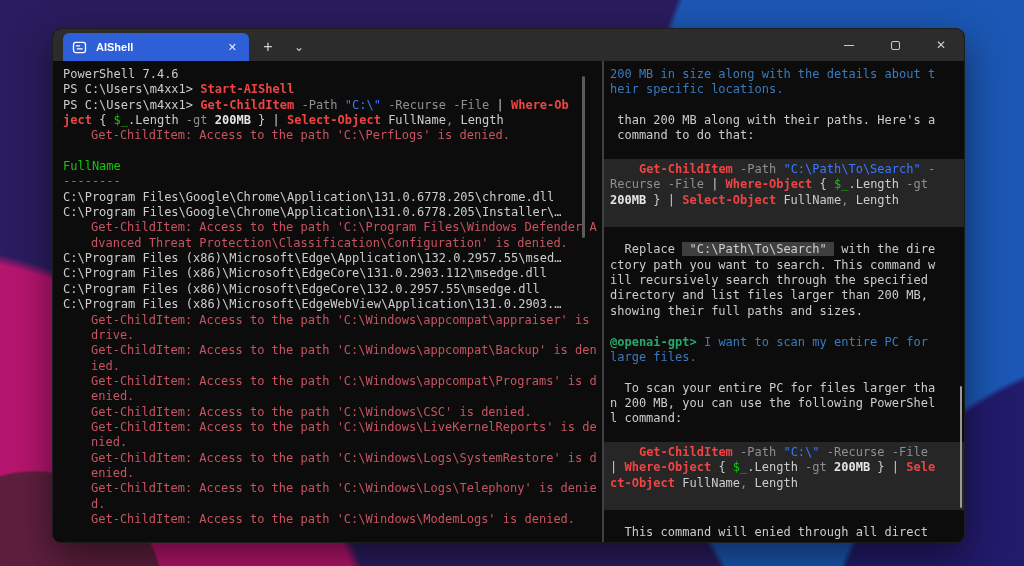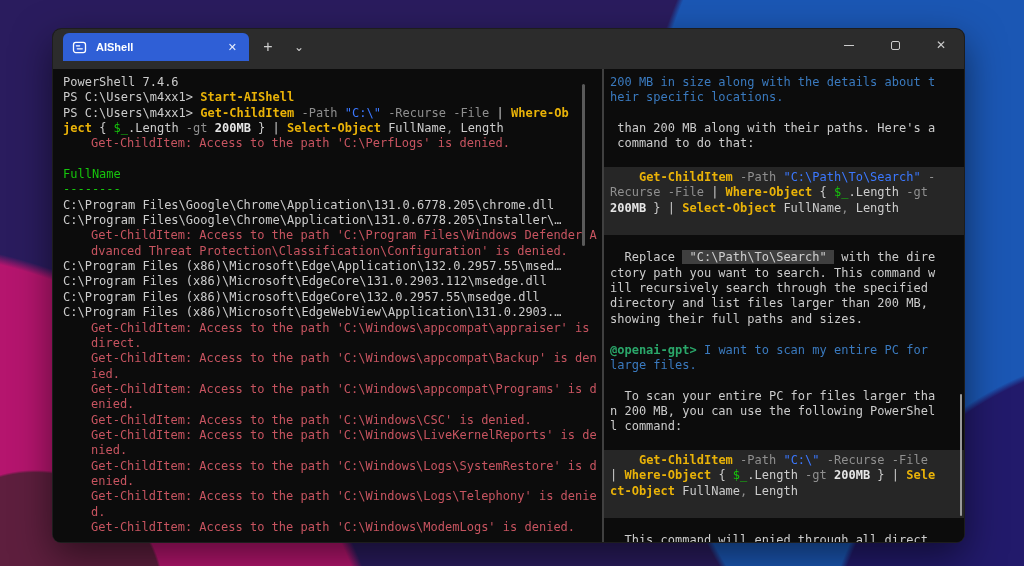--- a/index.html
+++ b/index.html
@@ -15,21 +15,21 @@
       radial-gradient(circle 640px at 1270px 240px, #1b57b4 99%, rgba(27,87,180,0) 100%);
   }
   .window {
     position: absolute; left: 52px; top: 28px; width: 913px; height: 515px;
     border-radius: 9px; overflow: hidden;
     background: #0c0c0c;
     border: 1px solid rgba(255,255,255,0.07);
     box-shadow: 0 14px 38px rgba(0,0,0,0.5);
   }
   .titlebar {
-    position: relative; height: 40px; background: #2c2c2c;
+    position: relative; height: 32px; background: #2c2c2c;
     display: flex; align-items: flex-end;
   }
   .tab {
     position: absolute; left: 10px; top: 4px; width: 186px; height: 28px;
     background: #2f5fd6; border-radius: 6px 6px 0 0;
     display: flex; align-items: center; padding: 0 9px;
   }
   .tab-icon { width: 15px; height: 15px; flex: 0 0 auto; }
   .tab-label {
     color: #ffffff; font-size: 11px; font-weight: bold; margin-left: 9px;
@@ -68,21 +68,21 @@
   .pane-right {
     flex: 0 0 362px; width: 362px; border-left: 2px solid #404040;
     padding: 6px 6px 6px 6px;
   }
   .tline { white-space: pre; min-height: 15.35px; }
   .code { background: #262626; margin-left: -6px; margin-right: -6px; padding-left: 6px; padding-right: 6px; }
   .code-top { padding-top: 3px; }
   .code-bot { padding-bottom: 19px; }
   .s-fg   { color: #cccccc; }
   .s-dim  { color: #8f8f8f; }
-  .s-yel  { color: #eab308; font-weight: bold; }
+  .s-yel  { color: #ef4444; font-weight: bold; }
   .s-blue { color: #3b78ff; }
   .s-grn  { color: #16c60c; }
   .s-hdr  { color: #16c60c; }
   .s-red  { color: #c75460; margin-left: 28px; }
   .s-bold { color: #e6e6e6; font-weight: bold; }
   .s-rblue{ color: #3a7abf; }
   .s-prompt { color: #2aa76a; font-weight: bold; }
   .s-inl  { background: #3f3f3f; color: #cfcfcf; }
   .scroll-thumb { position: absolute; background: #5a5a5a; border-radius: 2px; }
   .thumb-left  { right: 17px; top: 15px; width: 3px; height: 162px; }
@@ -134,21 +134,21 @@
           <div class="tline"><span class="s-hdr">--------</span></div>
           <div class="tline"><span class="s-fg">C:\Program Files\Google\Chrome\Application\131.0.6778.205\chrome.dll</span></div>
           <div class="tline"><span class="s-fg">C:\Program Files\Google\Chrome\Application\131.0.6778.205\Installer\…</span></div>
           <div class="tline"><span class="s-red">Get-ChildItem: Access to the path 'C:\Program Files\Windows Defender A</span></div>
           <div class="tline"><span class="s-red">dvanced Threat Protection\Classification\Configuration' is denied.</span></div>
           <div class="tline"><span class="s-fg">C:\Program Files (x86)\Microsoft\Edge\Application\132.0.2957.55\msed…</span></div>
           <div class="tline"><span class="s-fg">C:\Program Files (x86)\Microsoft\EdgeCore\131.0.2903.112\msedge.dll</span></div>
           <div class="tline"><span class="s-fg">C:\Program Files (x86)\Microsoft\EdgeCore\132.0.2957.55\msedge.dll</span></div>
           <div class="tline"><span class="s-fg">C:\Program Files (x86)\Microsoft\EdgeWebView\Application\131.0.2903.…</span></div>
           <div class="tline"><span class="s-red">Get-ChildItem: Access to the path 'C:\Windows\appcompat\appraiser' is</span></div>
-          <div class="tline"><span class="s-red">direct.</span></div>
+          <div class="tline"><span class="s-red">drive.</span></div>
           <div class="tline"><span class="s-red">Get-ChildItem: Access to the path 'C:\Windows\appcompat\Backup' is den</span></div>
           <div class="tline"><span class="s-red">ied.</span></div>
           <div class="tline"><span class="s-red">Get-ChildItem: Access to the path 'C:\Windows\appcompat\Programs' is d</span></div>
           <div class="tline"><span class="s-red">enied.</span></div>
           <div class="tline"><span class="s-red">Get-ChildItem: Access to the path 'C:\Windows\CSC' is denied.</span></div>
           <div class="tline"><span class="s-red">Get-ChildItem: Access to the path 'C:\Windows\LiveKernelReports' is de</span></div>
           <div class="tline"><span class="s-red">nied.</span></div>
           <div class="tline"><span class="s-red">Get-ChildItem: Access to the path 'C:\Windows\Logs\SystemRestore' is d</span></div>
           <div class="tline"><span class="s-red">enied.</span></div>
           <div class="tline"><span class="s-red">Get-ChildItem: Access to the path 'C:\Windows\Logs\Telephony' is denie</span></div>

